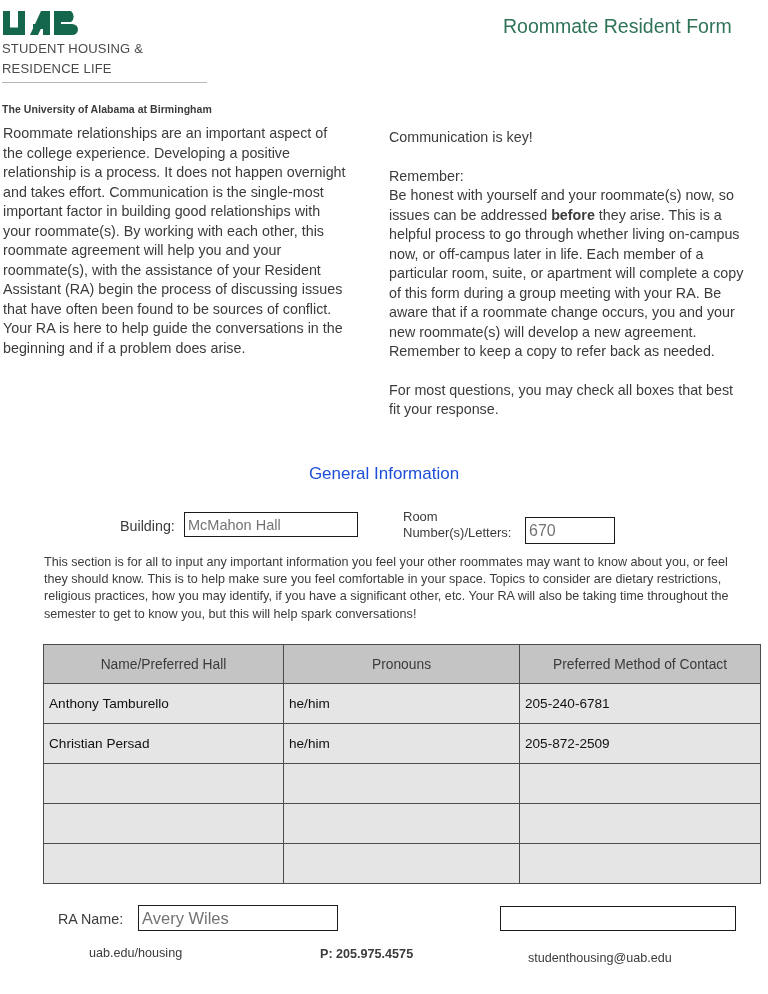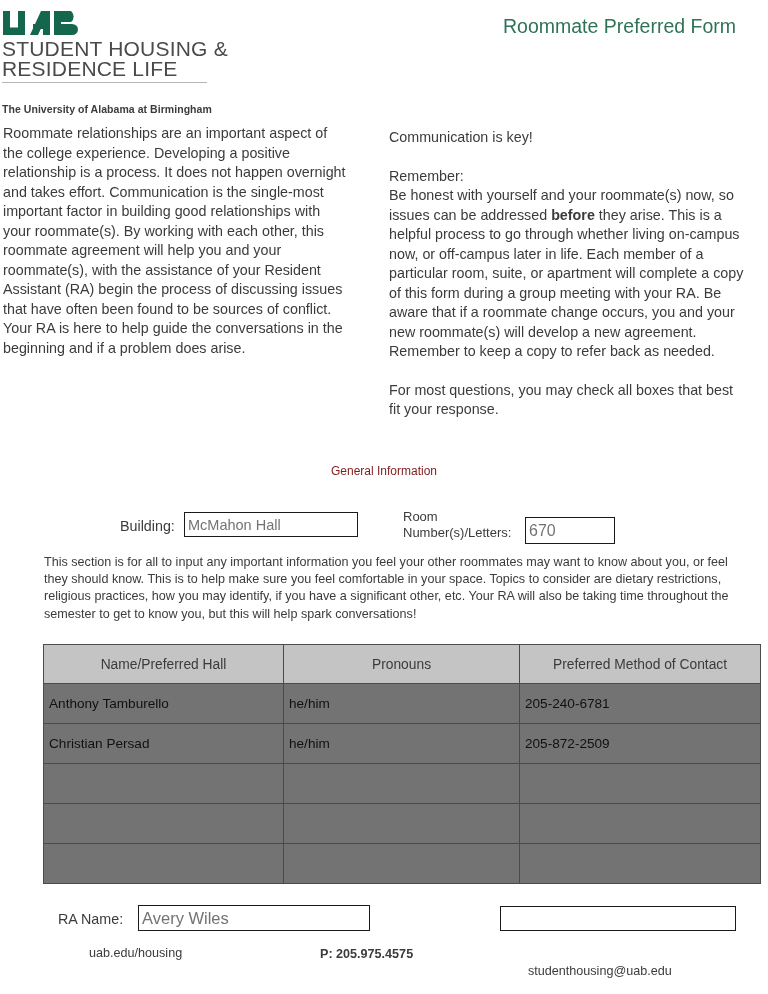--- a/index.html
+++ b/index.html
@@ -28,21 +28,21 @@
     left: 2px; top: 10px;
     width: 300px;
   }
   .uab-mark {
     display: block;
     height: 26px;
     width: 80px;
   }
   .unit-name {
     margin-top: 3px;
-    font-size: 21px;
+    font-size: 13px;
     line-height: 19.5px;
     letter-spacing: 0.2px;
     color: #4a4a4a;
     font-weight: 400;
     white-space: pre-line;
   }
   .rule {
     margin-top: 4px;
     width: 205px;
     height: 1px;
@@ -90,22 +90,22 @@
     margin-top: 19px;
   }
   b, strong { font-weight: bold; }
 
   
   .section-title {
     position: absolute;
     left: 0; top: 464px;
     width: 768px;
     text-align: center;
-    font-size: 12px;
-    color: #7f1d1d;
+    font-size: 17px;
+    color: #1d4ed8;
   }
   .gi-row {
     position: absolute;
     left: 0; top: 512px;
     width: 724px;
     height: 30px;
   }
   .lbl-building {
     position: absolute;
     left: 120px; top: 6px;
@@ -168,21 +168,21 @@
   }
   .roommate-table th {
     background: #c4c4c4;
     font-weight: normal;
     font-size: 13.8px;
     color: #3b3b3b;
     text-align: center;
     height: 38px;
   }
   .roommate-table td {
-    background: #737373;
+    background: #e5e5e5;
     font-size: 13.6px;
     color: #111111;
     text-align: left;
     margin-top: 24px;
   }
   .col-name  { width: 229px; }
   .col-pron  { width: 225px; }
   .col-cont  { width: 230px; }
 
   
@@ -193,21 +193,21 @@
     height: 30px;
   }
   .lbl-ra {
     position: absolute;
     left: 46px; top: 6px;
     font-size: 14.3px;
     color: #3b3b3b;
   }
   .box-ra {
     left: 126px; top: 0px;
-    width: 232px; height: 26px;
+    width: 200px; height: 26px;
     font-size: 16.5px;
     line-height: 23px;
   }
   .box-blank {
     left: 488px; top: 1px;
     width: 236px; height: 25px;
   }
 
   .footer-links {
     position: absolute;
@@ -216,21 +216,21 @@
     height: 20px;
   }
   .footer-links span {
     position: absolute;
     font-size: 12.6px;
     color: #3b3b3b;
     white-space: nowrap;
   }
   .f-web   { left: 89px;  top: 0; }
   .f-phone { left: 320px; top: 1px; font-weight: bold; }
-  .f-mail  { left: 528px; top: 18px; }
+  .f-mail  { left: 528px; top: 5px; }
 </style>
 </head>
 <body>
 
 <div class="header">
 
   <div class="logo-block">
     <svg class="uab-mark" viewBox="0 0 160 52">
       <g fill="#14674c">
 
@@ -247,21 +247,21 @@
         <path d="M104 28 h36 a12 11 0 0 1 0 22 h-36 Z"></path>
         <rect x="104" y="2" width="14" height="48"></rect>
       </g>
     </svg>
     <div class="unit-name">STUDENT HOUSING &amp;
 RESIDENCE LIFE</div>
     <div class="rule"></div>
     <div class="univ-name">The University of Alabama at Birmingham</div>
   </div>
 
-  <div class="form-title">Roommate Preferred Form</div>
+  <div class="form-title">Roommate Resident Form</div>
 </div>
 
 <div class="intro-left">Roommate relationships are an important aspect of the college experience. Developing a positive relationship is a process. It does not happen overnight and takes effort. Communication is the single-most important factor in building good relationships with your roommate(s). By working with each other, this roommate agreement will help you and your roommate(s), with the assistance of your Resident Assistant (RA) begin the process of discussing issues that have often been found to be sources of conflict. Your RA is here to help guide the conversations in the beginning and if a problem does arise.</div>
 
 <div class="intro-right">
   <div class="lead">Communication is key!</div>
   <div class="spacer"></div>
   <div class="remember">Remember:</div>
   <div class="para"><span>Be honest with yourself and your roommate(s) now, so issues can be addressed </span><b>before</b><span> they arise. This is a helpful process to go through whether living on-campus now, or off-campus later in life. Each member of a particular room, suite, or apartment will complete a copy of this form during a group meeting with your RA. Be aware that if a roommate change occurs, you and your new roommate(s) will develop a new agreement. Remember to keep a copy to refer back as needed.</span></div>
   <div class="final">For most questions, you may check all boxes that best fit your response.</div>

